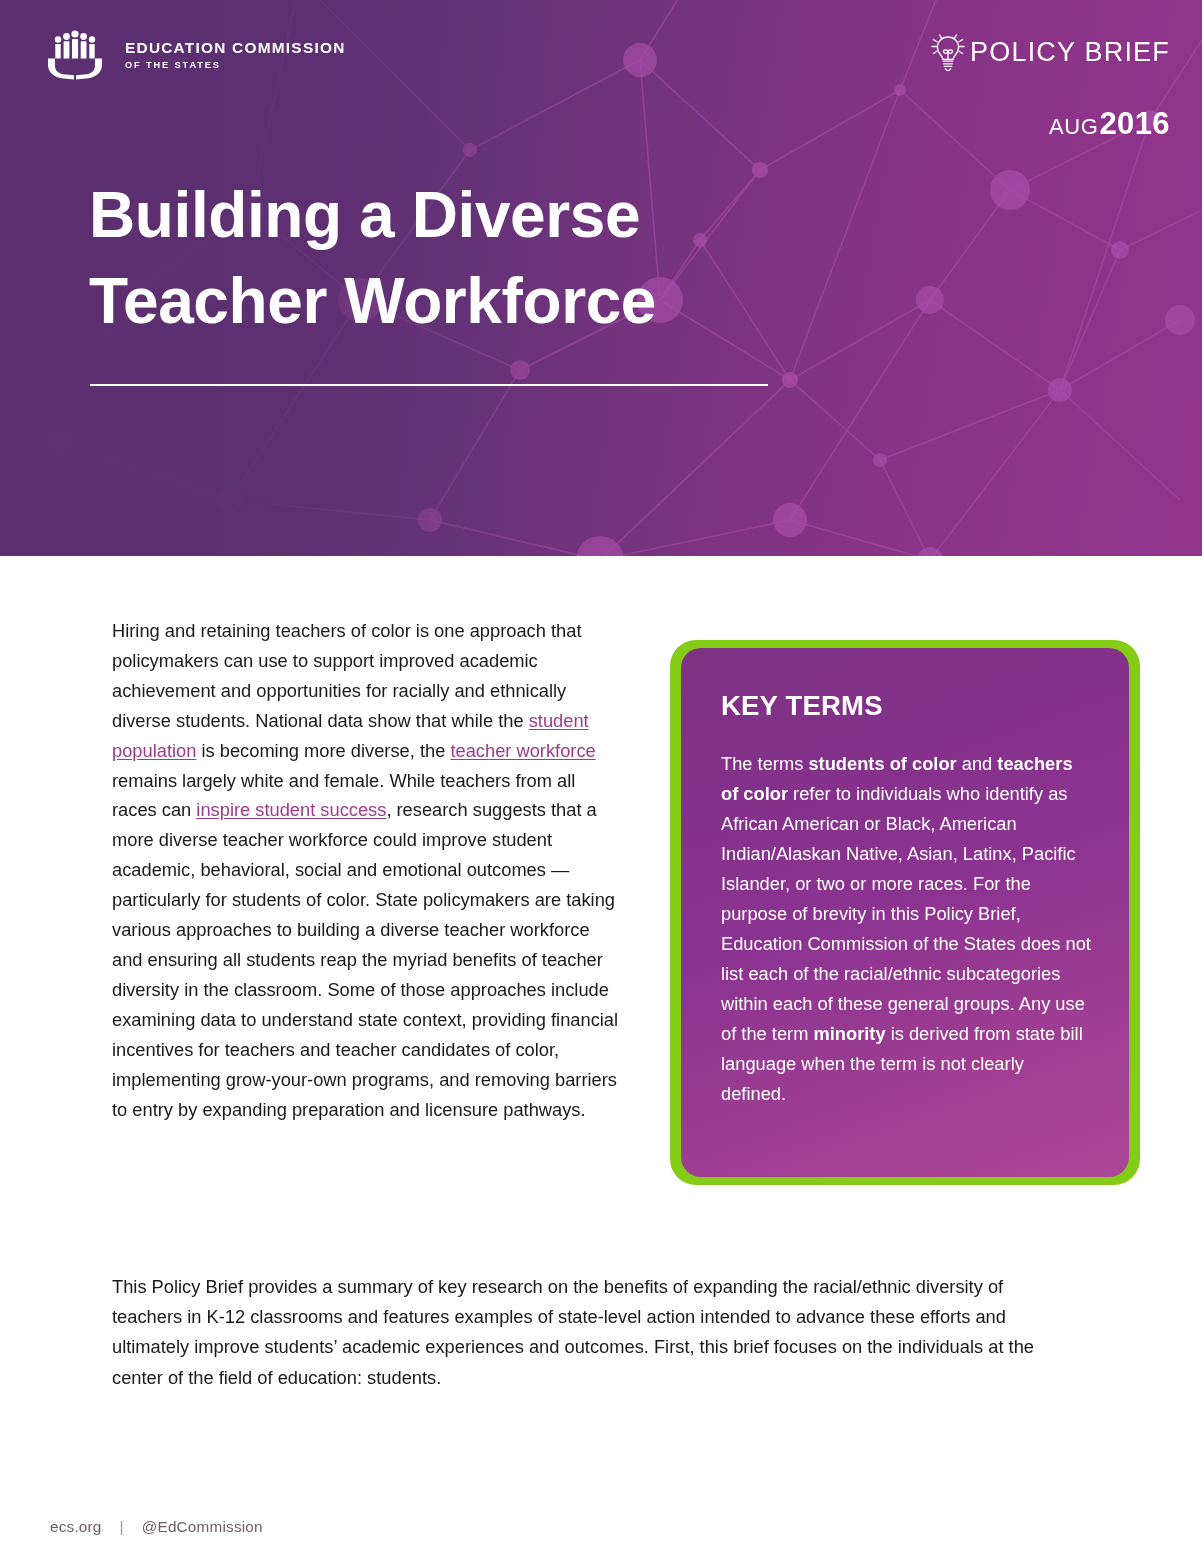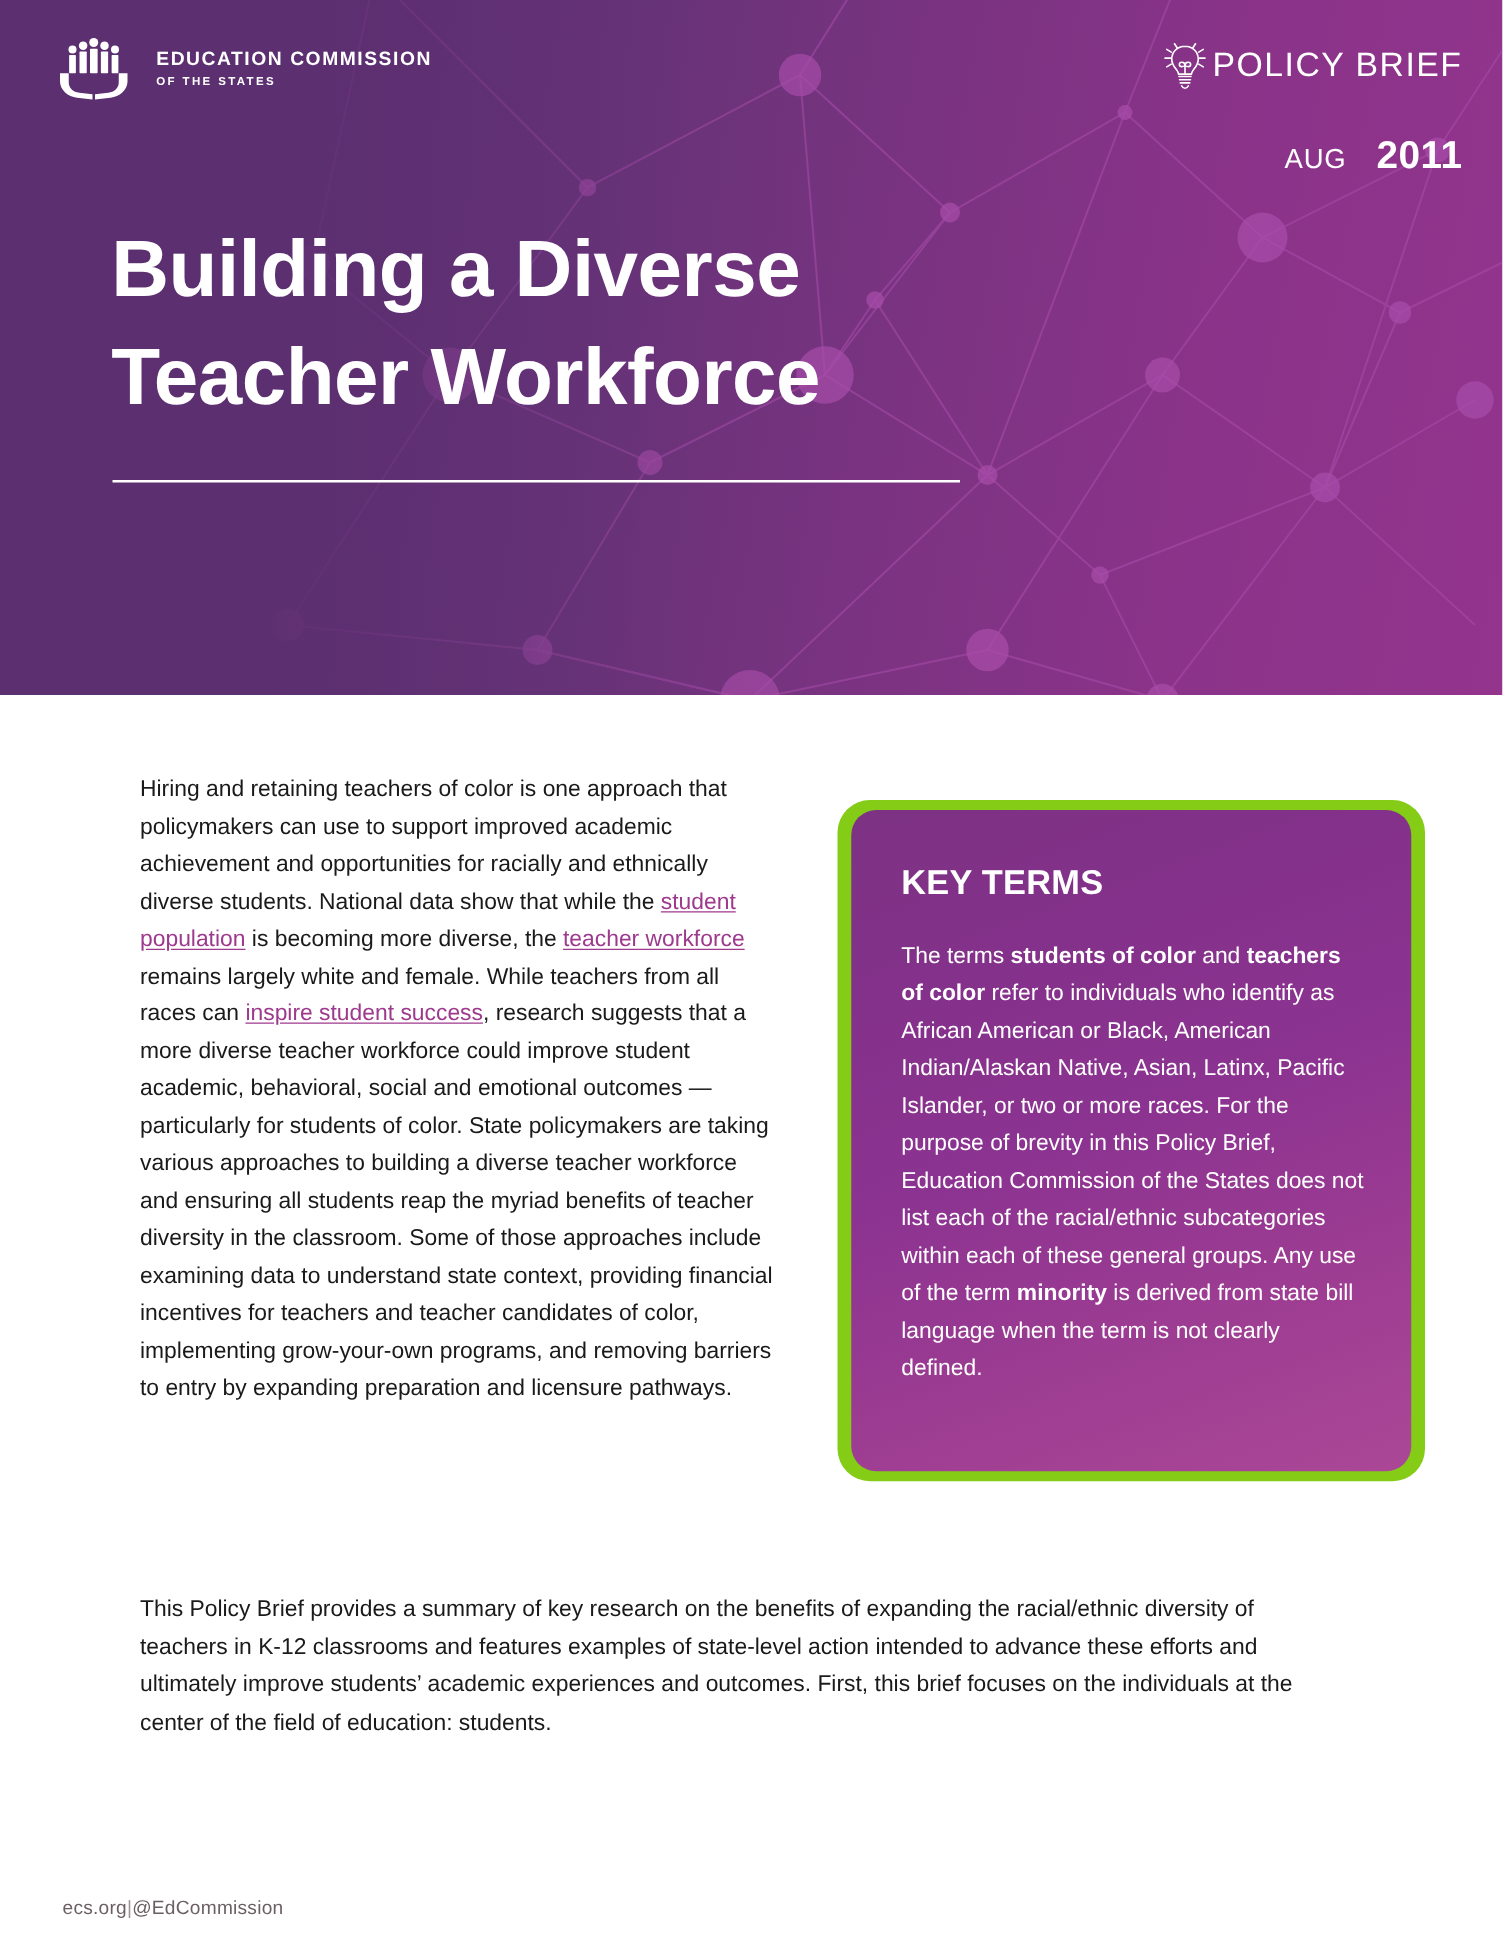--- a/index.html
+++ b/index.html
@@ -95,21 +95,21 @@
     font-weight: normal;
     letter-spacing: 1.2px;
     line-height: 1;
     white-space: nowrap;
   }
   .date-line {
     position: absolute;
     right: 32px; top: 106px;
     display: flex;
     align-items: baseline;
-    gap: 24px;
+    gap: 1px;
     color: #ffffff;
     white-space: nowrap;
   }
   .date-month { font-size: 22px; font-weight: normal; letter-spacing: .6px; }
   .date-year  { font-size: 31px; font-weight: bold; letter-spacing: .4px; }
 
   
   .doc-title {
     position: absolute;
     left: 89px; top: 172px;
@@ -199,20 +199,21 @@
     line-height: 30px;
   }
   .keyterms-body b { font-weight: bold; }
 
   
   .footer {
     position: absolute;
     left: 50px; bottom: 28px;
     display: flex;
     align-items: center;
+    gap: 18px;
     color: #6b5f63;
     font-size: 15.3px;
     letter-spacing: .2px;
   }
   .footer .sep { color: #a09398; }
 </style>
 </head>
 <body>
 
 <div class="page">
@@ -322,21 +323,21 @@
           <path d="M36.6 23.5 l-3.6 -2.2"></path>
           <path d="M13.6 5 l2.2 3.4"></path>
           <path d="M30.4 5 l-2.2 3.4"></path>
         </g>
       </svg>
       <div class="brief-label">POLICY BRIEF</div>
     </div>
 
     <div class="date-line">
       <span class="date-month">AUG</span>
-      <span class="date-year">2011</span>
+      <span class="date-year">2016</span>
     </div>
 
     <h1 class="doc-title">Building a Diverse Teacher Workforce</h1>
     <div class="rule"></div>
   </div>
 
   <p class="col-left"><span>Hiring and retaining teachers of color is one approach that policymakers can use to support improved academic achievement and opportunities for racially and ethnically diverse students. National data show that while the </span><span class="inline-link">student population</span><span> is becoming more diverse, the </span><span class="inline-link">teacher workforce</span><span> remains largely white and female. While teachers from all races can </span><span class="inline-link">inspire student success</span><span>, research suggests that a more diverse teacher workforce could improve student academic, behavioral, social and emotional outcomes — particularly for students of color. State policymakers are taking various approaches to building a diverse teacher workforce and ensuring all students reap the myriad benefits of teacher diversity in the classroom. Some of those approaches include examining data to understand state context, providing financial incentives for teachers and teacher candidates of color, implementing grow-your-own programs, and removing barriers to entry by expanding preparation and licensure pathways.</span></p>
 
   <div class="keyterms-outer">
     <div class="keyterms-inner">

